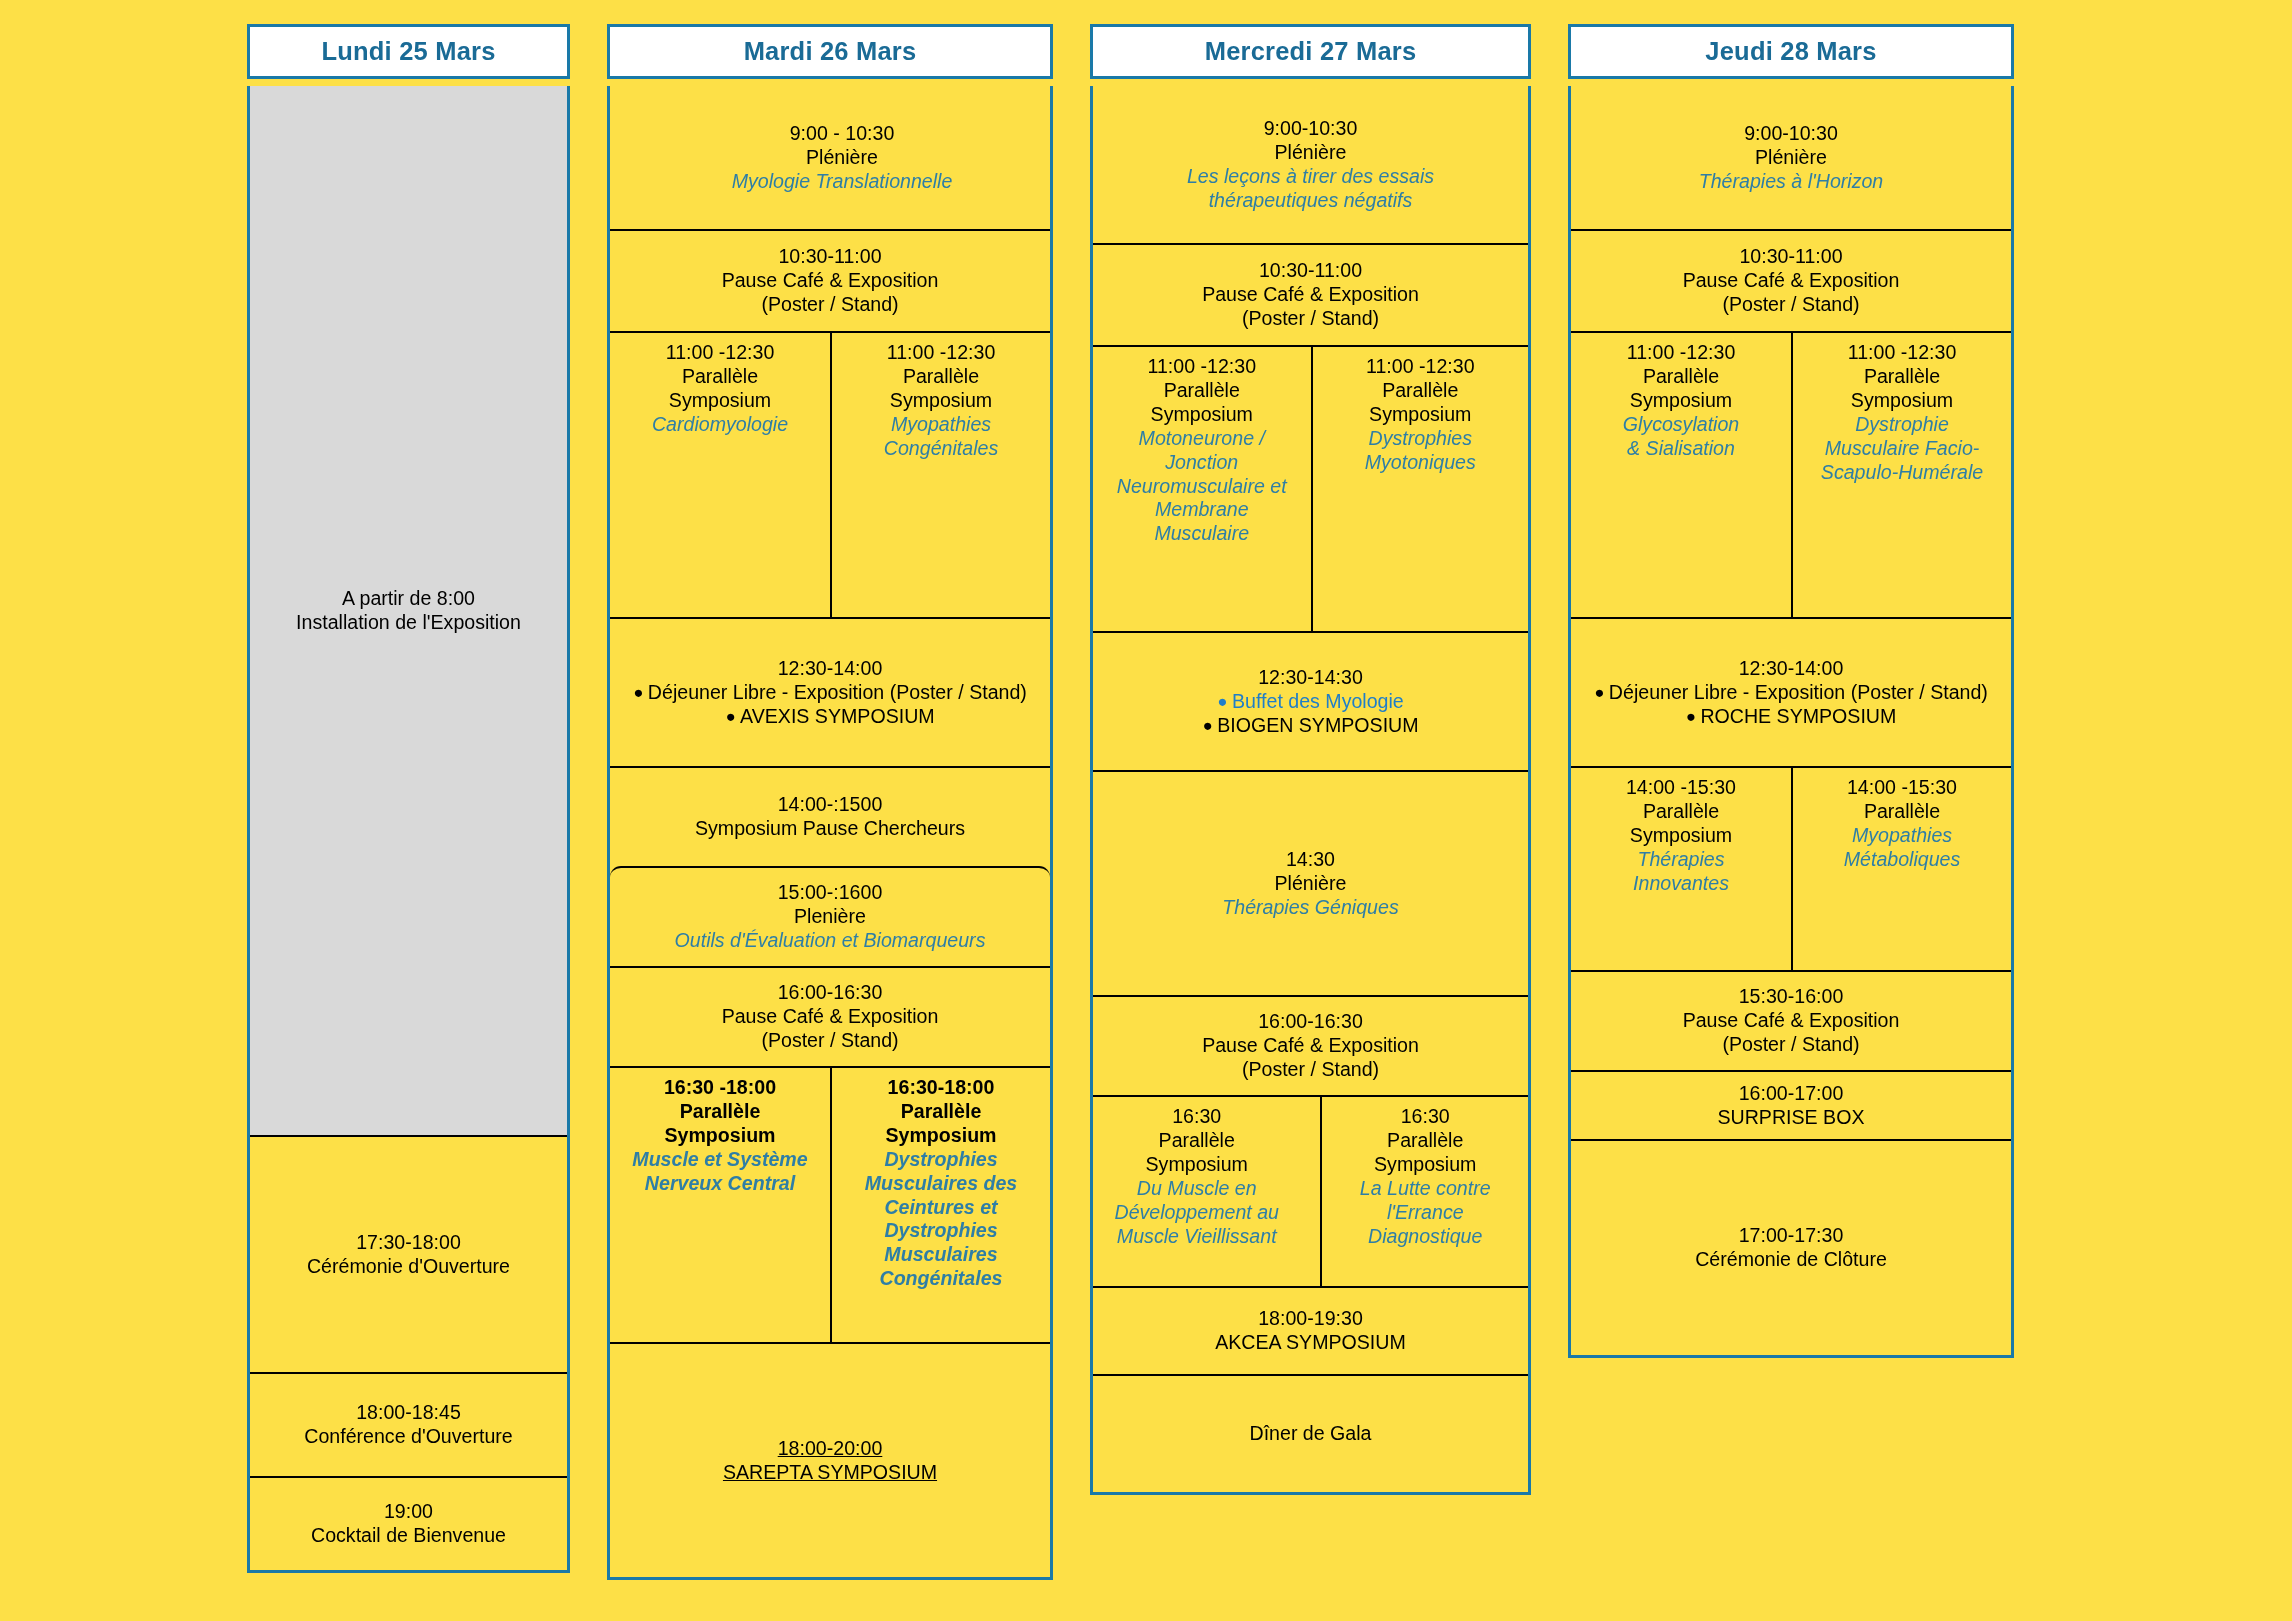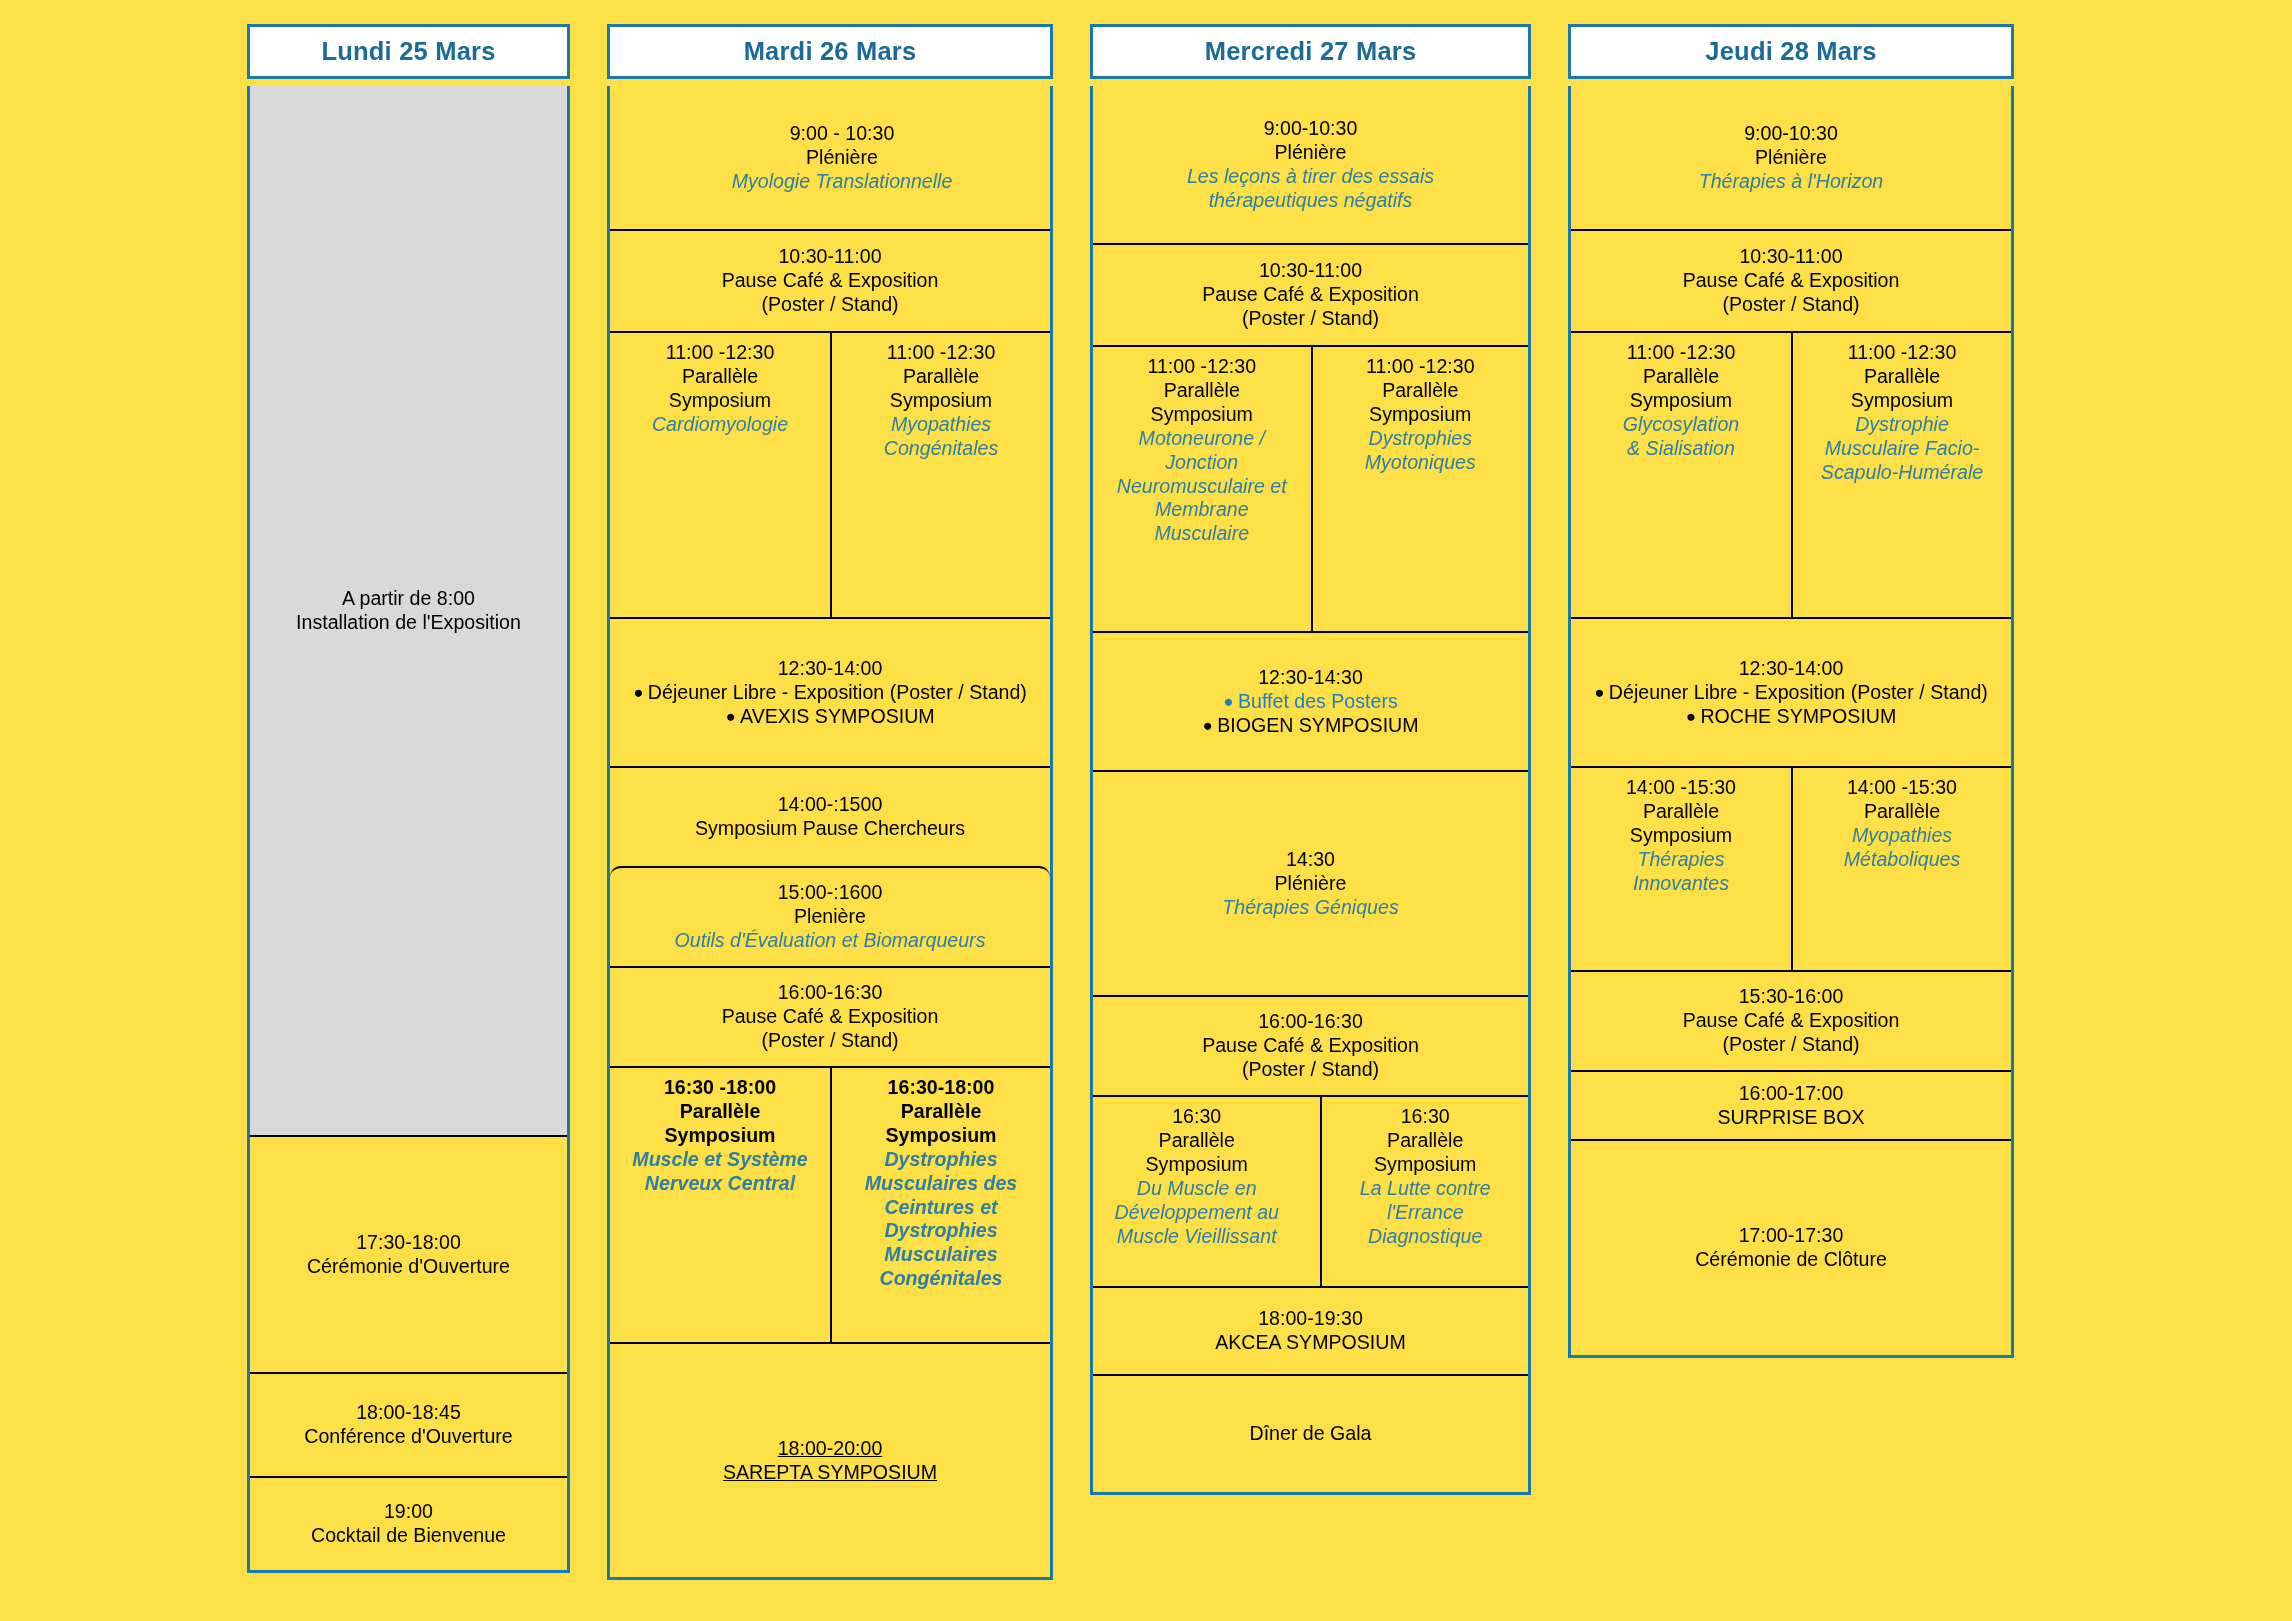--- a/index.html
+++ b/index.html
@@ -204,21 +204,21 @@
             <div class="half">
               <span class="ln">11:00 -12:30</span>
               <span class="ln">Parallèle</span>
               <span class="ln">Symposium</span>
               <span class="ln topic">Dystrophies</span>
               <span class="ln topic">Myotoniques</span>
             </div>
           </div>
           <div class="cell" style="height: 139px;">
             <span class="ln">12:30-14:30</span>
-            <span class="ln bullet-line"><span class="dot dot-blue">● </span><span class="topic-bright">Buffet des Posters</span></span>
+            <span class="ln bullet-line"><span class="dot dot-blue">● </span><span class="topic-bright">Buffet des Myologie</span></span>
             <span class="ln bullet-line"><span class="dot">● </span><span>BIOGEN SYMPOSIUM</span></span>
           </div>
           <div class="cell" style="height: 225px;">
             <span class="ln">14:30</span>
             <span class="ln">Plénière</span>
             <span class="ln topic">Thérapies Géniques</span>
           </div>
           <div class="cell" style="height: 100px;">
             <span class="ln">16:00-16:30</span>
             <span class="ln">Pause Café &amp; Exposition</span>

